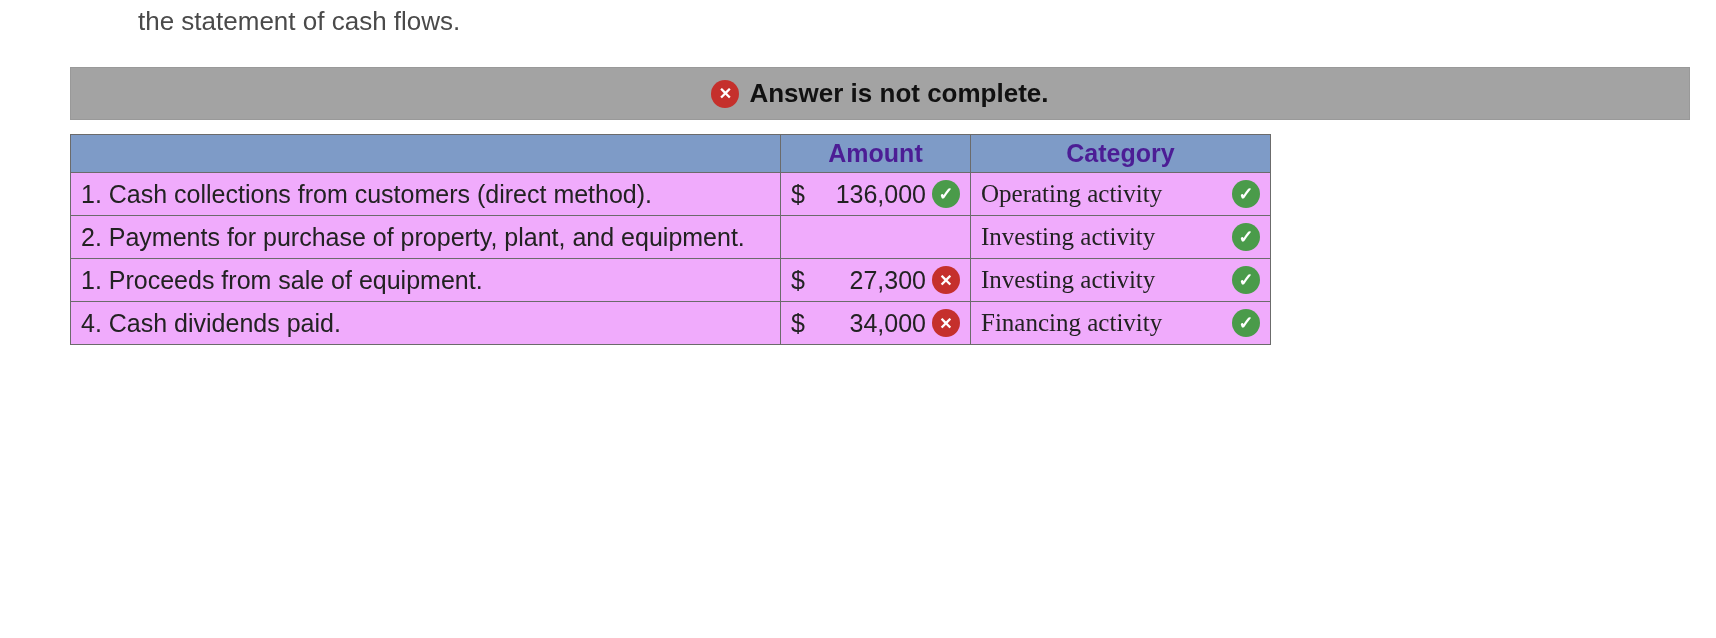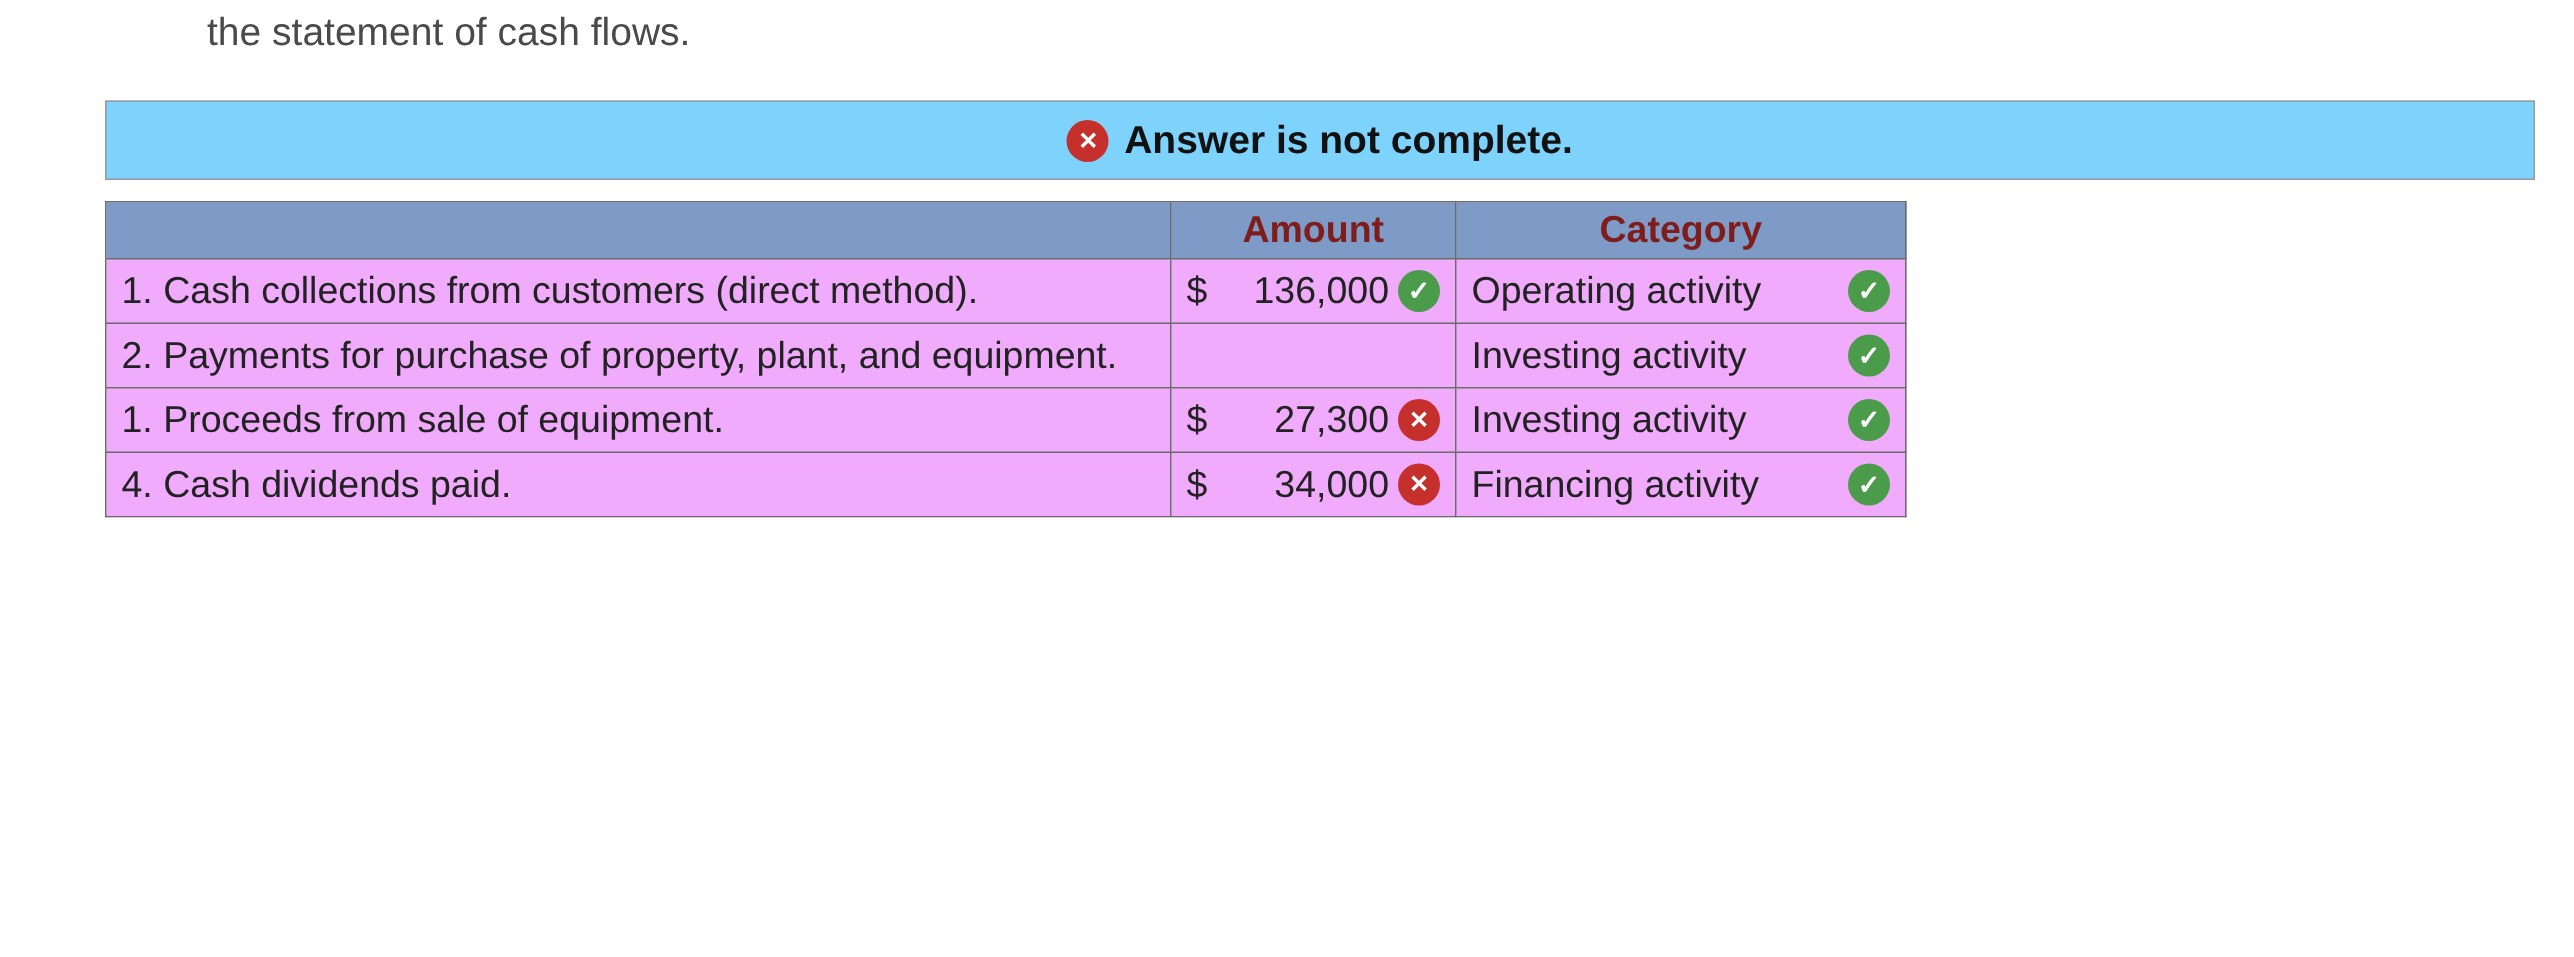--- a/index.html
+++ b/index.html
@@ -10,21 +10,21 @@
       width: 1716px;
     }
     .intro-text {
       font-size: 26px;
       color: #4a4a4a;
       margin: 6px 0 30px 138px;
     }
     .alert-banner {
       margin: 0 0 14px 70px;
       width: 1620px;
-      background: #7dd3fc;
+      background: #a3a3a3;
       border: 1px solid #999;
       display: flex;
       align-items: center;
       justify-content: center;
       padding: 10px 12px;
       gap: 10px;
     }
     .alert-text {
       font-size: 26px;
       font-weight: 700;
@@ -52,21 +52,21 @@
       width: 1200px;
       table-layout: fixed;
     }
     th, td {
       border: 1px solid #6b6b6b;
       font-size: 25px;
       vertical-align: middle;
     }
     th {
       background: #7e9bc7;
-      color: #7f1d1d;
+      color: #4c1d95;
       font-weight: 700;
       text-align: center;
       padding: 4px 8px;
     }
     td {
       padding: 4px 10px;
       background: #f0abfc;
       color: #222;
     }
     col.desc { width: 710px; }
@@ -82,20 +82,21 @@
       min-height: 34px;
     }
     .amount-cell .dollar { width: 14px; text-align: left; }
     .amount-cell .value { flex: 1; text-align: right; }
     .category-cell {
       display: flex;
       align-items: center;
       justify-content: space-between;
       gap: 6px;
       width: 100%;
+      font-family: Liberation Serif, serif;
     }
   </style>
 </head>
 <body>
 
 <div class="intro-text">the statement of cash flows.</div>
 
 <div class="alert-banner">
   <span class="mark-icon wrong"></span>
   <span class="alert-text">Answer is not complete.</span>

